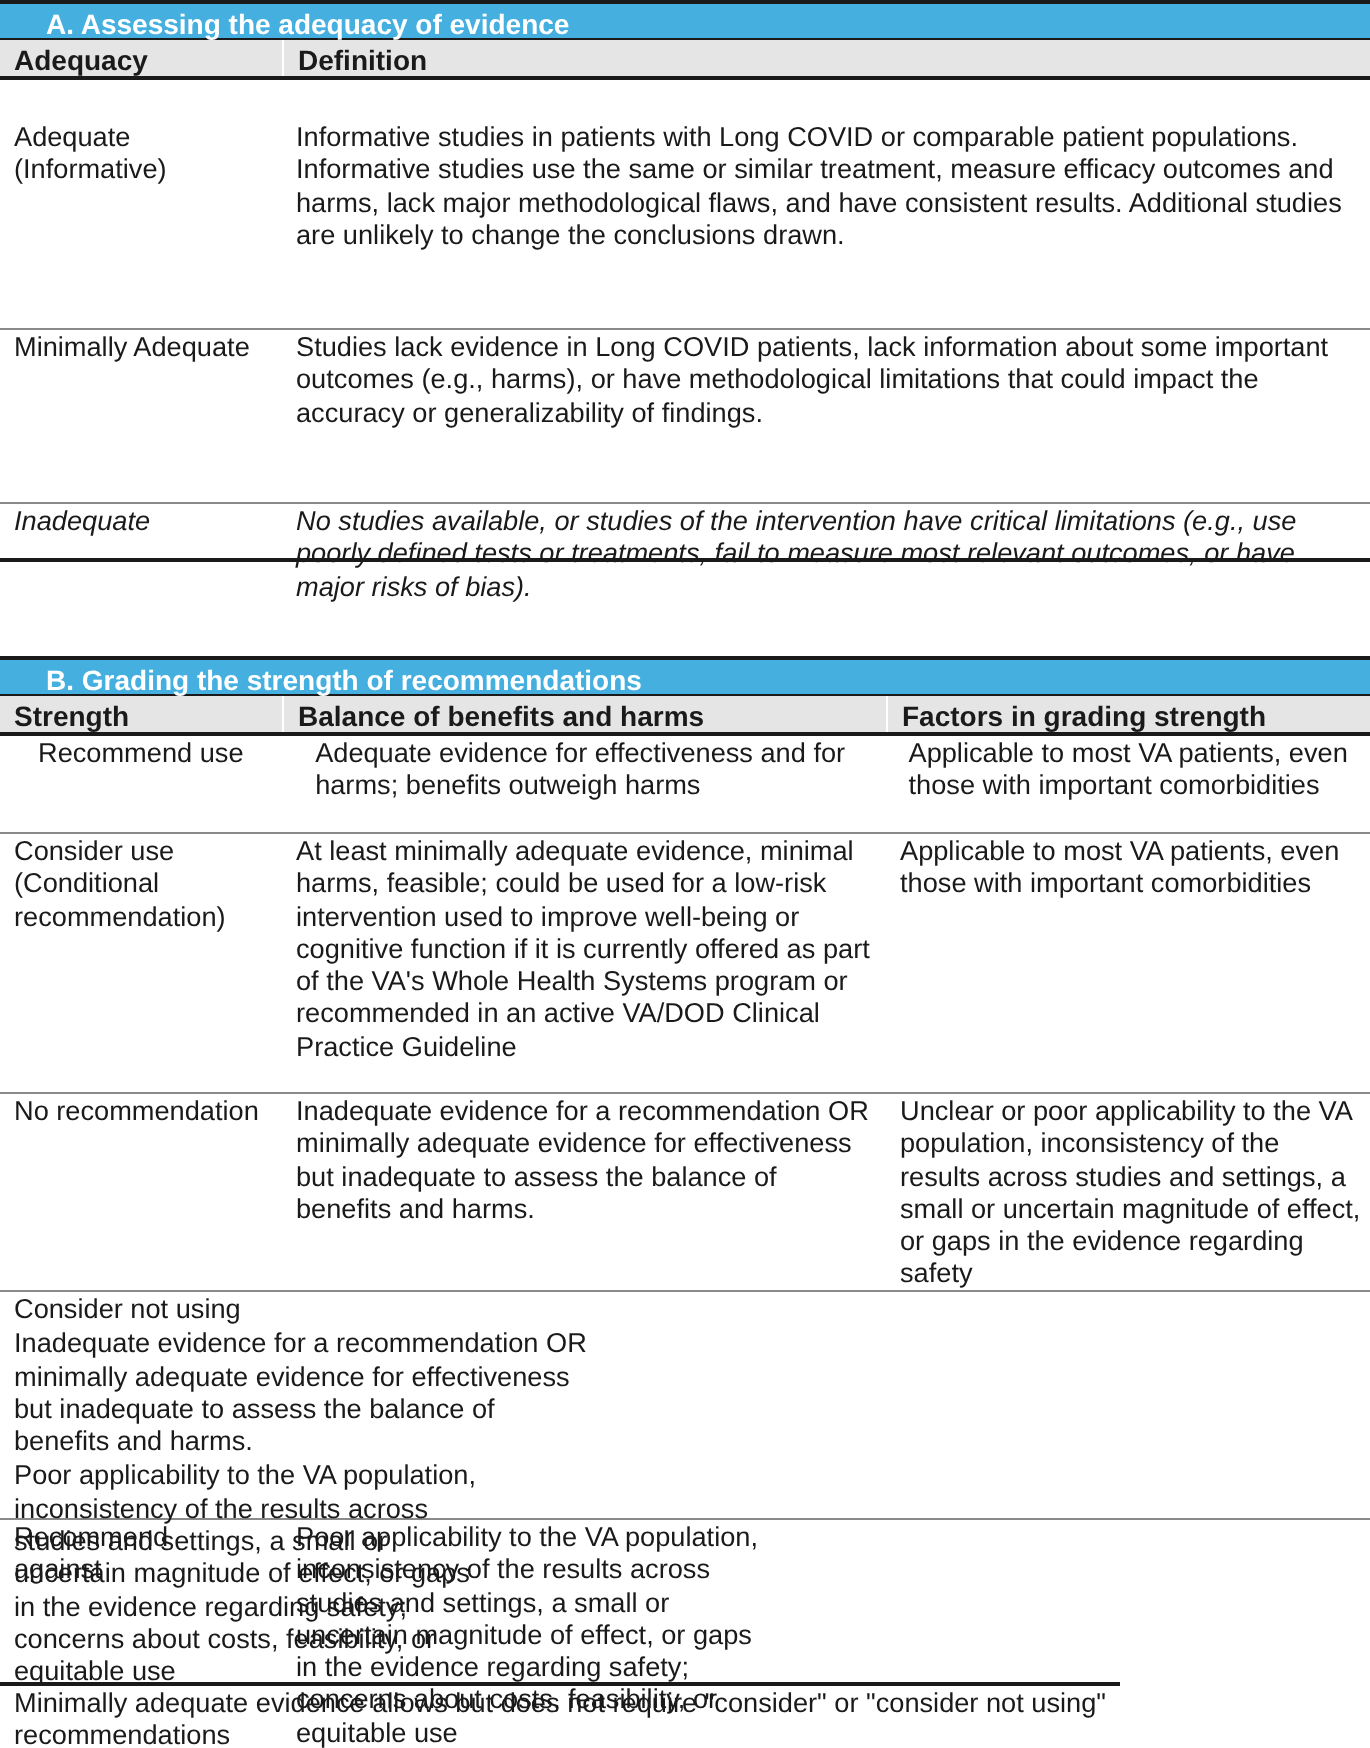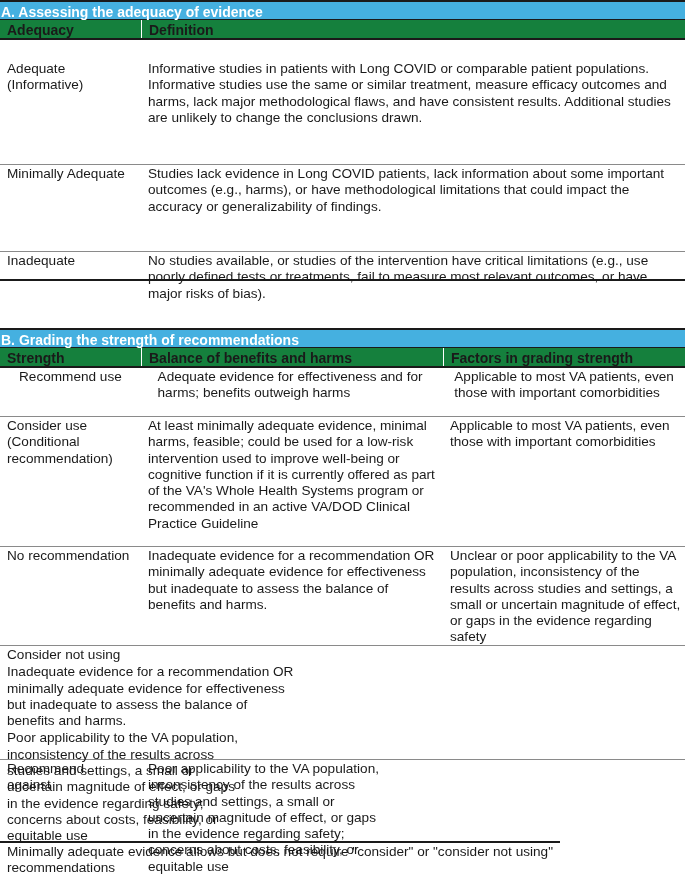--- a/index.html
+++ b/index.html
@@ -4,42 +4,42 @@
   <style>
     html, body { margin: 0; padding: 0; background: #ffffff; }
     body {
       width: 685px; height: 874px; overflow: hidden; position: relative;
       font-family: "Liberation Sans", sans-serif; font-size: 13.6px; color: #1a1a1a;
       line-height: 16.3px;
     }
     .section { position: absolute; left: 0; width: 685px; }
     .title-bar {
       background: #45b0e0; color: #ffffff; font-weight: bold;
-      font-size: 14px; height: 20px; line-height: 20px; padding-left: 1px;
+      font-size: 14px; height: 20px; line-height: 20px; padding-left: 23px;
       border-top: 2px solid #1a1a1a; border-bottom: 1px solid #1a1a1a;
       box-sizing: border-box;
     }
     .head-row {
-      display: flex; background: #15803d; font-weight: bold; font-size: 14px;
+      display: flex; background: #e5e5e5; font-weight: bold; font-size: 14px;
       height: 20px; line-height: 20px; border-bottom: 2px solid #1a1a1a; box-sizing: border-box;
     }
     .cell { padding-left: 7px; box-sizing: border-box; }
     .head-row .cell + .cell { border-left: 1px solid #ffffff; }
     .row { display: flex; border-bottom: 1px solid #8a8a8a; box-sizing: border-box; }
     .row:last-child { border-bottom: none; }
     .row .cell { padding-top: 1px; }
     .row .cell + .cell { padding-left: 7px; }
 
     
     #secA { top: 0; }
     #secA .c1 { width: 141px; }
     #secA .c2 { width: 544px; padding-right: 4px; }
     #secA .rowA1 { height: 105px; margin-top: 20px; }
     #secA .rowA2 { height: 87px; }
-    #secA .rowA3 { height: 75px; }
+    #secA .rowA3 { height: 75px; font-style: italic; }
     .rule { position: absolute; left: 0; width: 685px; height: 0; border-top: 2px solid #1a1a1a; }
 
     
     #secB { top: 308px; margin-top: 20px; }
     #secB .c1 { width: 141px; }
     #secB .c2 { width: 302px; padding-right: 4px; }
     #secB .c3 { width: 242px; padding-right: 2px; }
     #secB .rowB1 { height: 49px; padding-left: 12px; }
     #secB .rowB2 { height: 130px; }
     #secB .rowB3 { height: 99px; }

